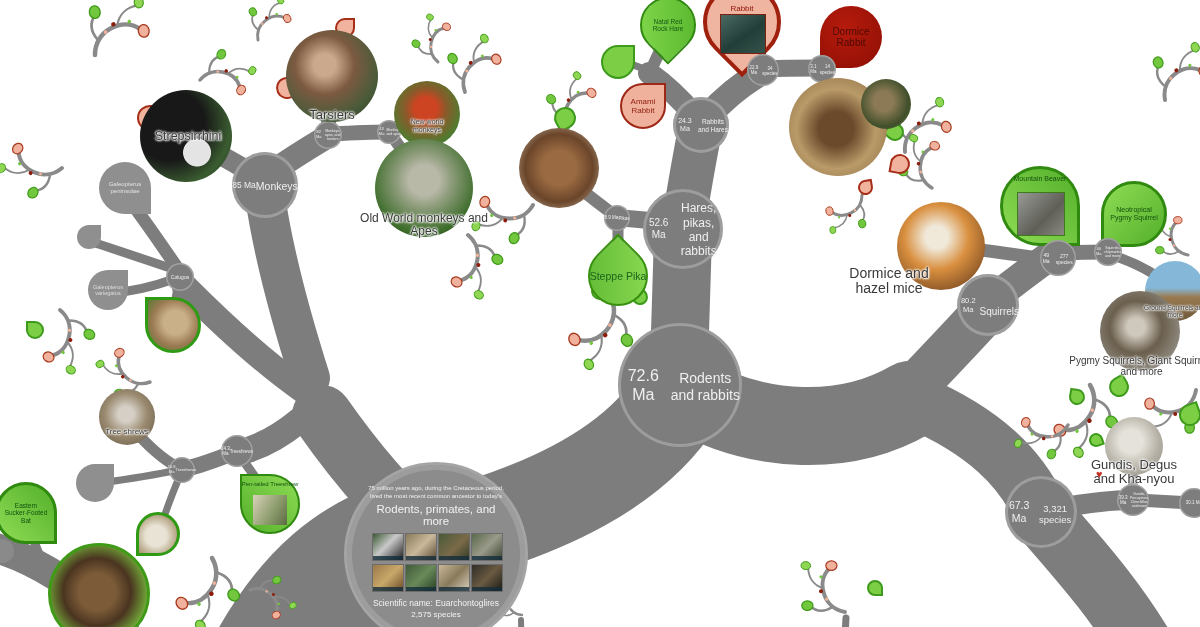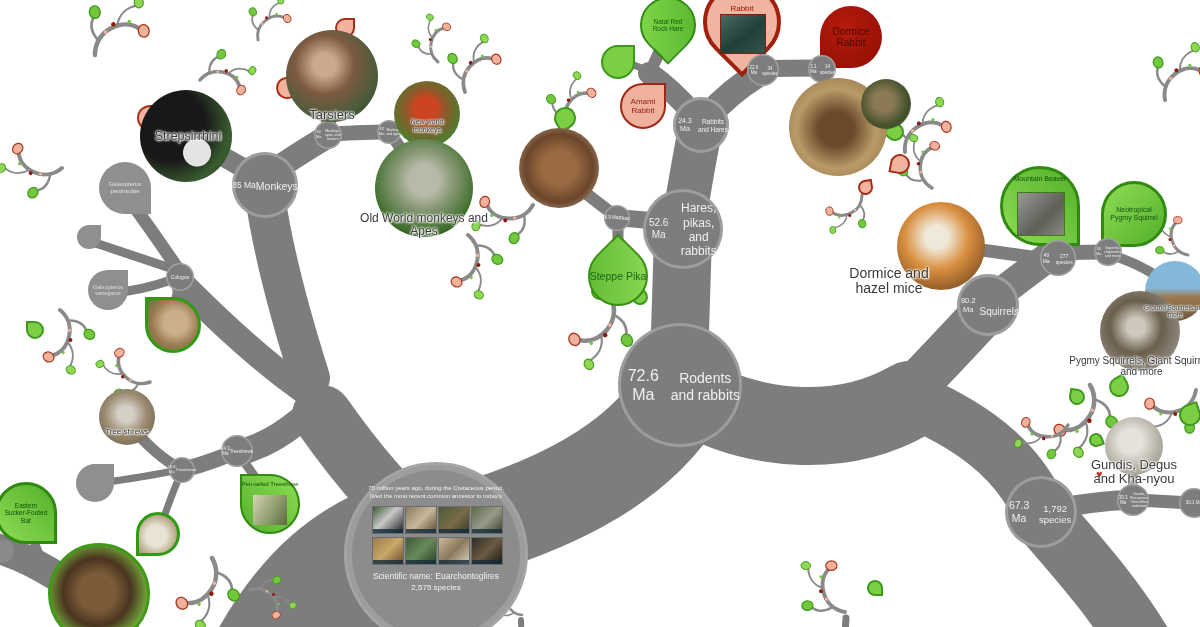--- a/index.html
+++ b/index.html
@@ -290,21 +290,21 @@
     <span class="lbl" style="font-size:6.5px;width:34px;margin-top:1px">Rabbits and Hares</span>
   </div>
 
   <div class="inode" style="left:957px;top:274px;width:62px;height:62px">
     <span class="age" style="font-size:7.5px">80.2 Ma</span>
     <span class="lbl" style="font-size:10px;margin-top:14px">Squirrels</span>
   </div>
 
   <div class="inode" style="left:1005px;top:476px;width:72px;height:72px">
     <span class="age" style="font-size:10.5px">67.3 Ma</span>
-    <span class="lbl" style="font-size:9.5px;margin-top:4px">1,792 species</span>
+    <span class="lbl" style="font-size:9.5px;margin-top:4px">3,321 species</span>
   </div>
 
   <div class="inode small" style="left:747px;top:54px;width:32px;height:32px">
     <span class="age" style="font-size:4.5px">22.9 Ma</span>
     <span class="lbl" style="font-size:4.5px;margin-top:2px">34 species</span>
   </div>
 
   <div class="inode small" style="left:808px;top:55px;width:28px;height:28px">
     <span class="age" style="font-size:4.5px">3.1 Ma</span>
     <span class="lbl" style="font-size:4.5px;margin-top:1px">14 species</span>
@@ -353,20 +353,21 @@
     <span class="age" style="font-size:4.5px">39.3 Ma</span>
     <span class="lbl" style="font-size:3.5px;width:26px">Gundis, Porcupines, Chinchillas and more</span>
   </div>
 
   <div class="inode small" style="left:1179px;top:488px;width:30px;height:30px">
     <span class="age" style="font-size:4.5px">30.1 Ma</span>
   </div>
 
   <div id="rootnode">
     <div class="intro">75 million years ago, during the Cretaceous period, lived the most recent common ancestor to today's</div>
+    <div class="title">Rodents, primates, and more</div>
     <div class="grid">
       <div class="thumb" style="background:linear-gradient(135deg,#3a5a33,#c9c9c9 45%,#1c1c1c)"></div>
       <div class="thumb" style="background:linear-gradient(135deg,#8a7a5c,#c9b89a 50%,#5a4a34)"></div>
       <div class="thumb" style="background:linear-gradient(135deg,#4a5a3a,#7a6a48 55%,#2f3c26)"></div>
       <div class="thumb" style="background:linear-gradient(135deg,#5a6a4a,#9a9a8a 50%,#3a4430)"></div>
       <div class="thumb" style="background:linear-gradient(135deg,#9a7a4a,#c9a86a 50%,#6a4a28)"></div>
       <div class="thumb" style="background:linear-gradient(135deg,#3f5a3a,#6a8a5a 50%,#264024)"></div>
       <div class="thumb" style="background:linear-gradient(135deg,#c9b89a,#8a7a5c 50%,#d9d0bc)"></div>
       <div class="thumb" style="background:linear-gradient(135deg,#2f2c26,#6a5a42 50%,#1c1a14)"></div>
     </div>

